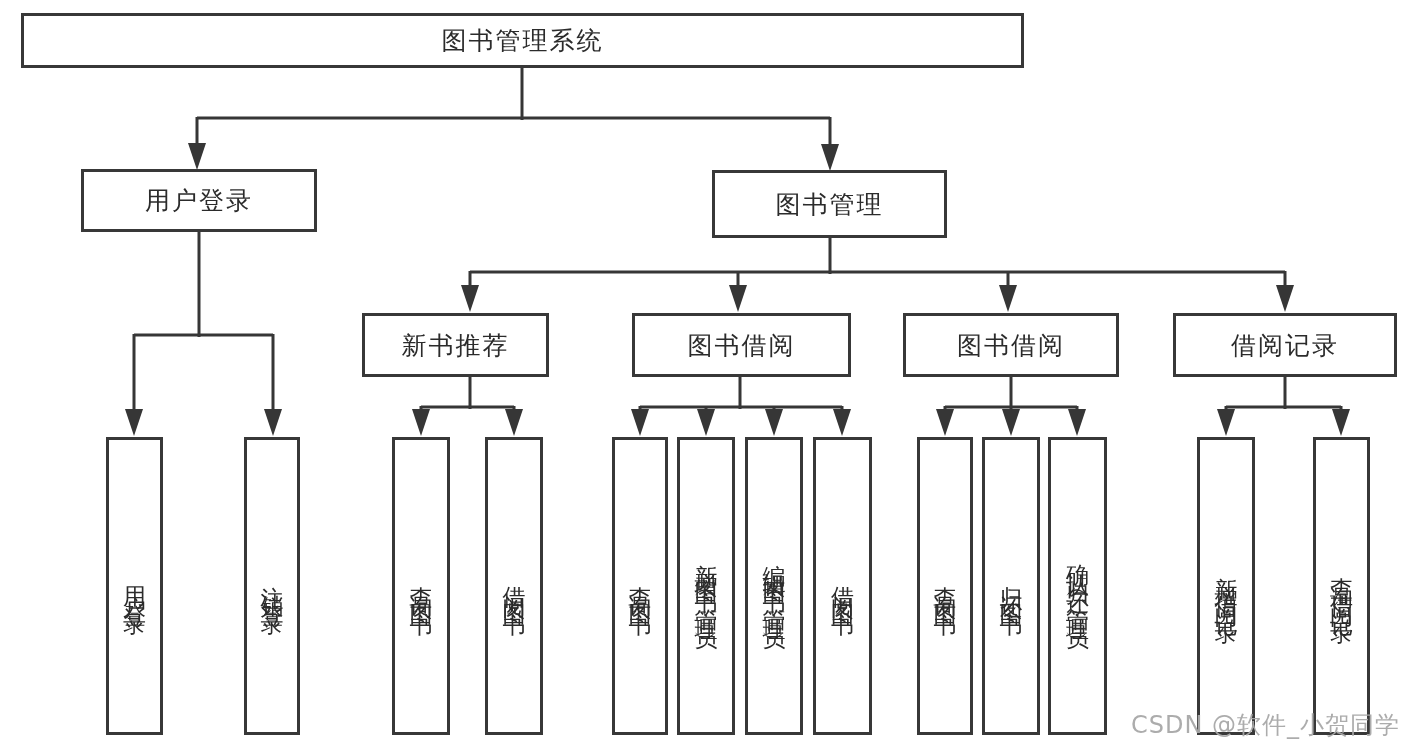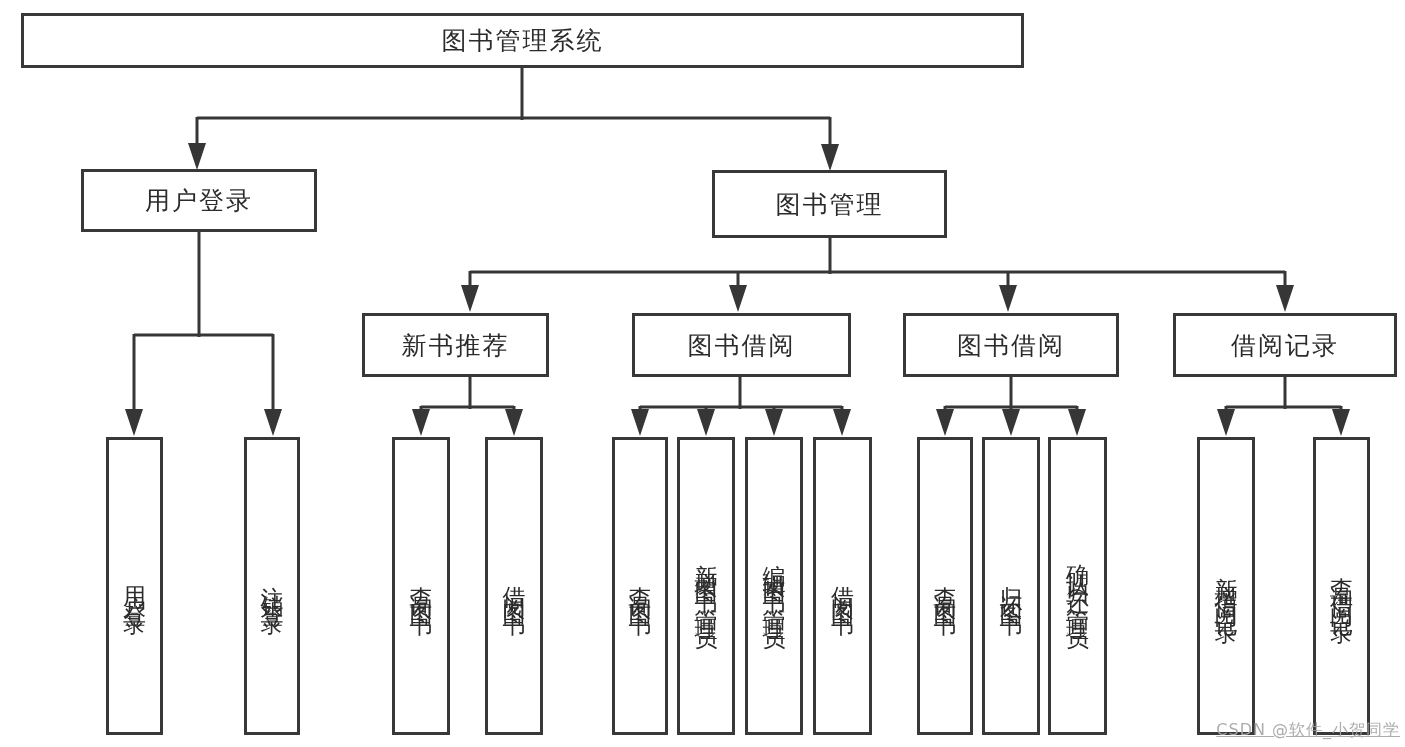--- a/index.html
+++ b/index.html
@@ -17,22 +17,22 @@
   }
   .box .lbl { white-space:nowrap; }
   .h  { font-size:25px; letter-spacing:2px; }
   .v  { font-size:23px; }
   .v .lbl {
     writing-mode:vertical-rl; text-orientation:mixed;
     letter-spacing:9px; white-space:normal; line-height:1;
   }
   .watermark {
     position:absolute; right:5px; bottom:6px;
-    font-size:16px; letter-spacing:1px;
-    color:#a8a8a8; opacity:.95; z-index:3;text-decoration:underline;
+    font-size:24px; letter-spacing:1px;
+    color:#a8a8a8; opacity:.95; z-index:3;
   }
   .box { z-index:2; }
 </style>
 </head>
 <body>
 
 <div class="canvas">
 
   <svg class="wires" width="1405" height="747" viewBox="0 0 1405 747" aria-hidden="true">
     <g stroke="#363636" stroke-width="3" fill="none">

